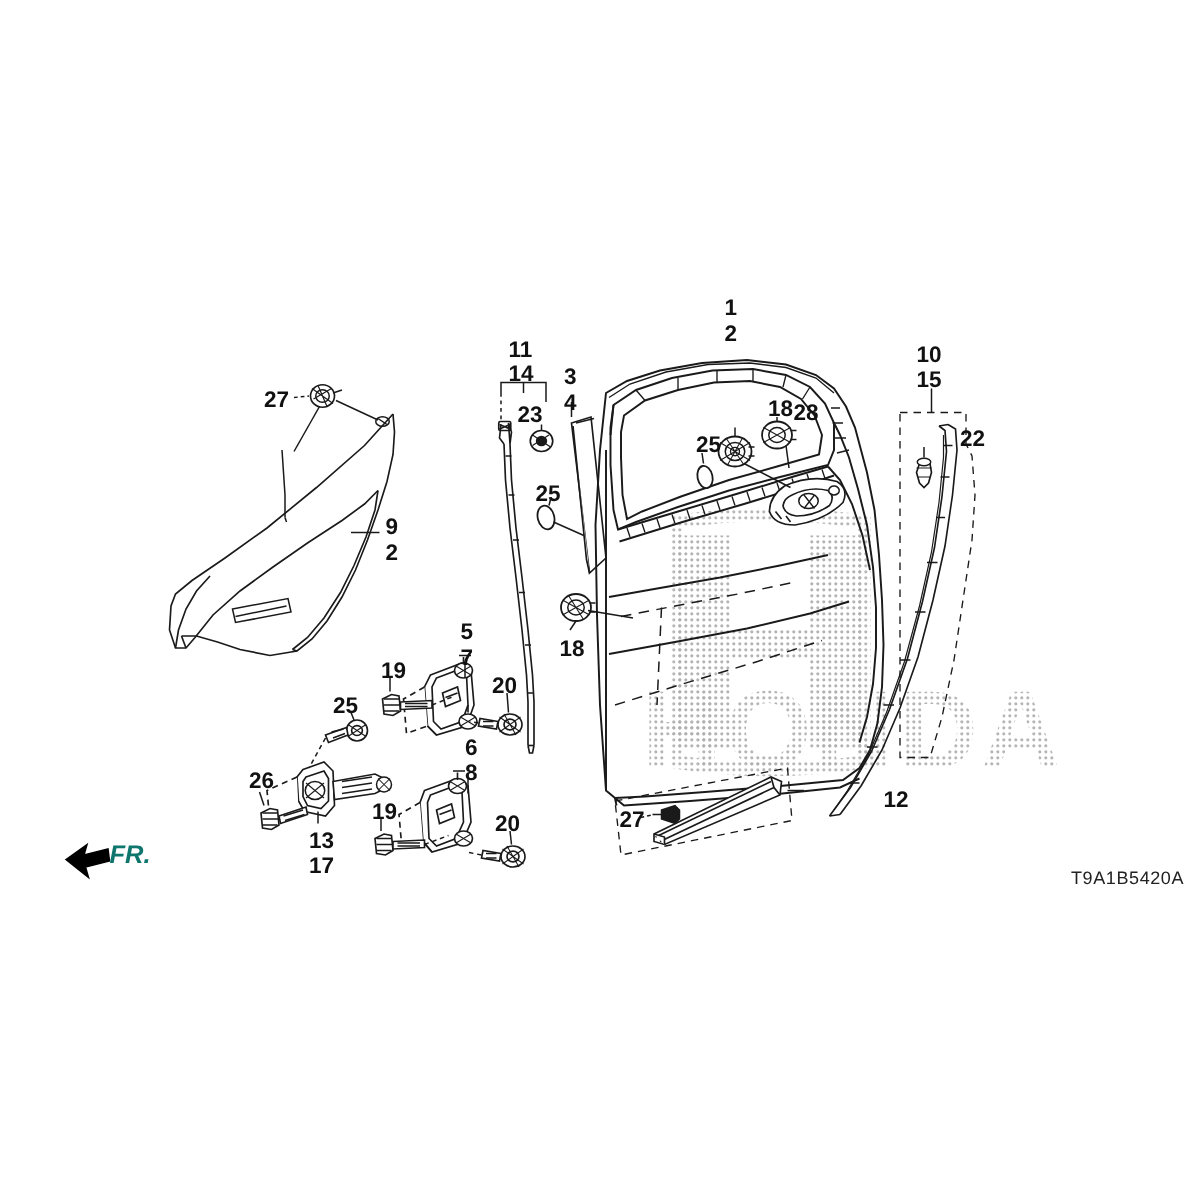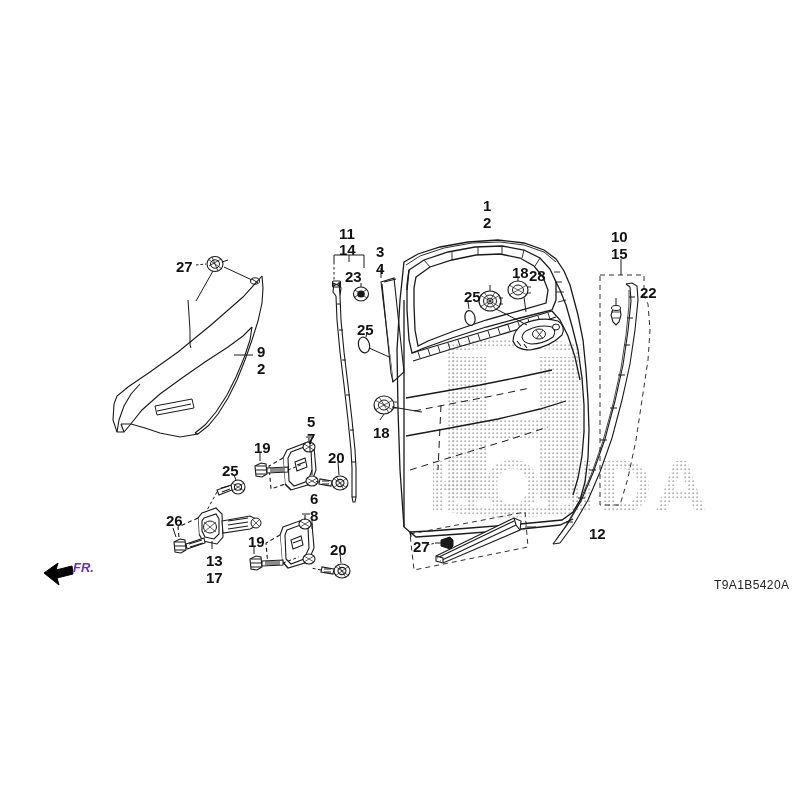--- a/index.html
+++ b/index.html
@@ -39,24 +39,24 @@
     font-family: "Liberation Sans", sans-serif;
     font-size: 12px;
     font-weight: 400;
     color: #222222;
     letter-spacing: 0.4px;
     white-space: pre;
   }
   .fr-label {
     position: absolute;
     font-family: "Liberation Sans", sans-serif;
-    font-size: 13px;
+    font-size: 17px;
     font-weight: 700;
     font-style: italic;
-    color: #6d28d9;
+    color: #0f766e;
     white-space: pre;
   }
 </style>
 </head>
 <body>
 
 <div id="diagram-root">
 
   <svg id="diagram-svg" viewBox="0 0 800 800">
     <defs>

